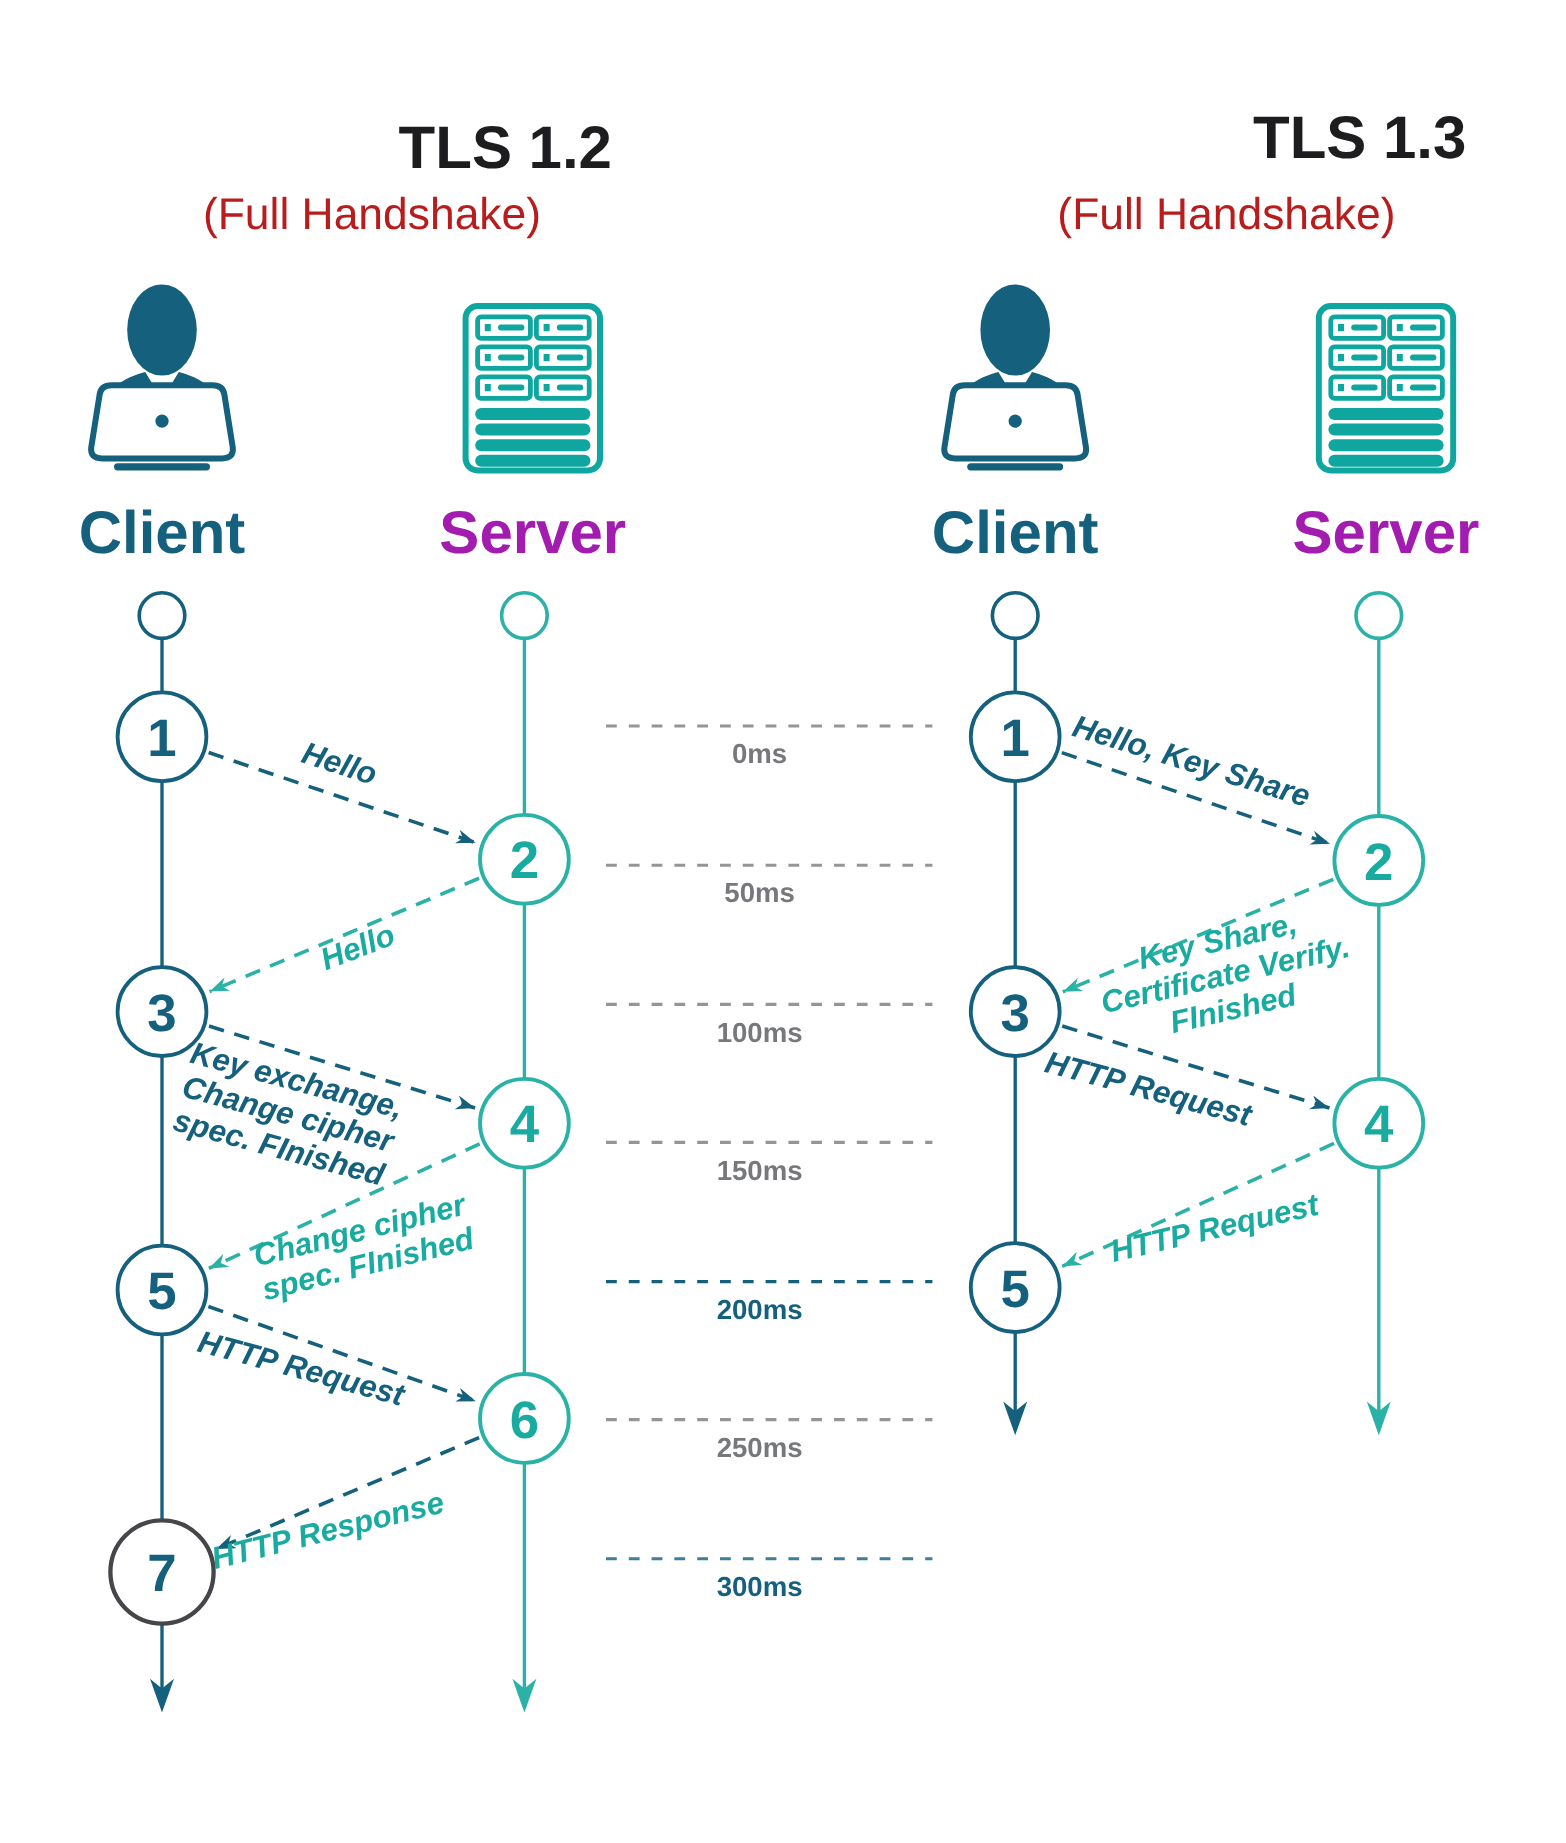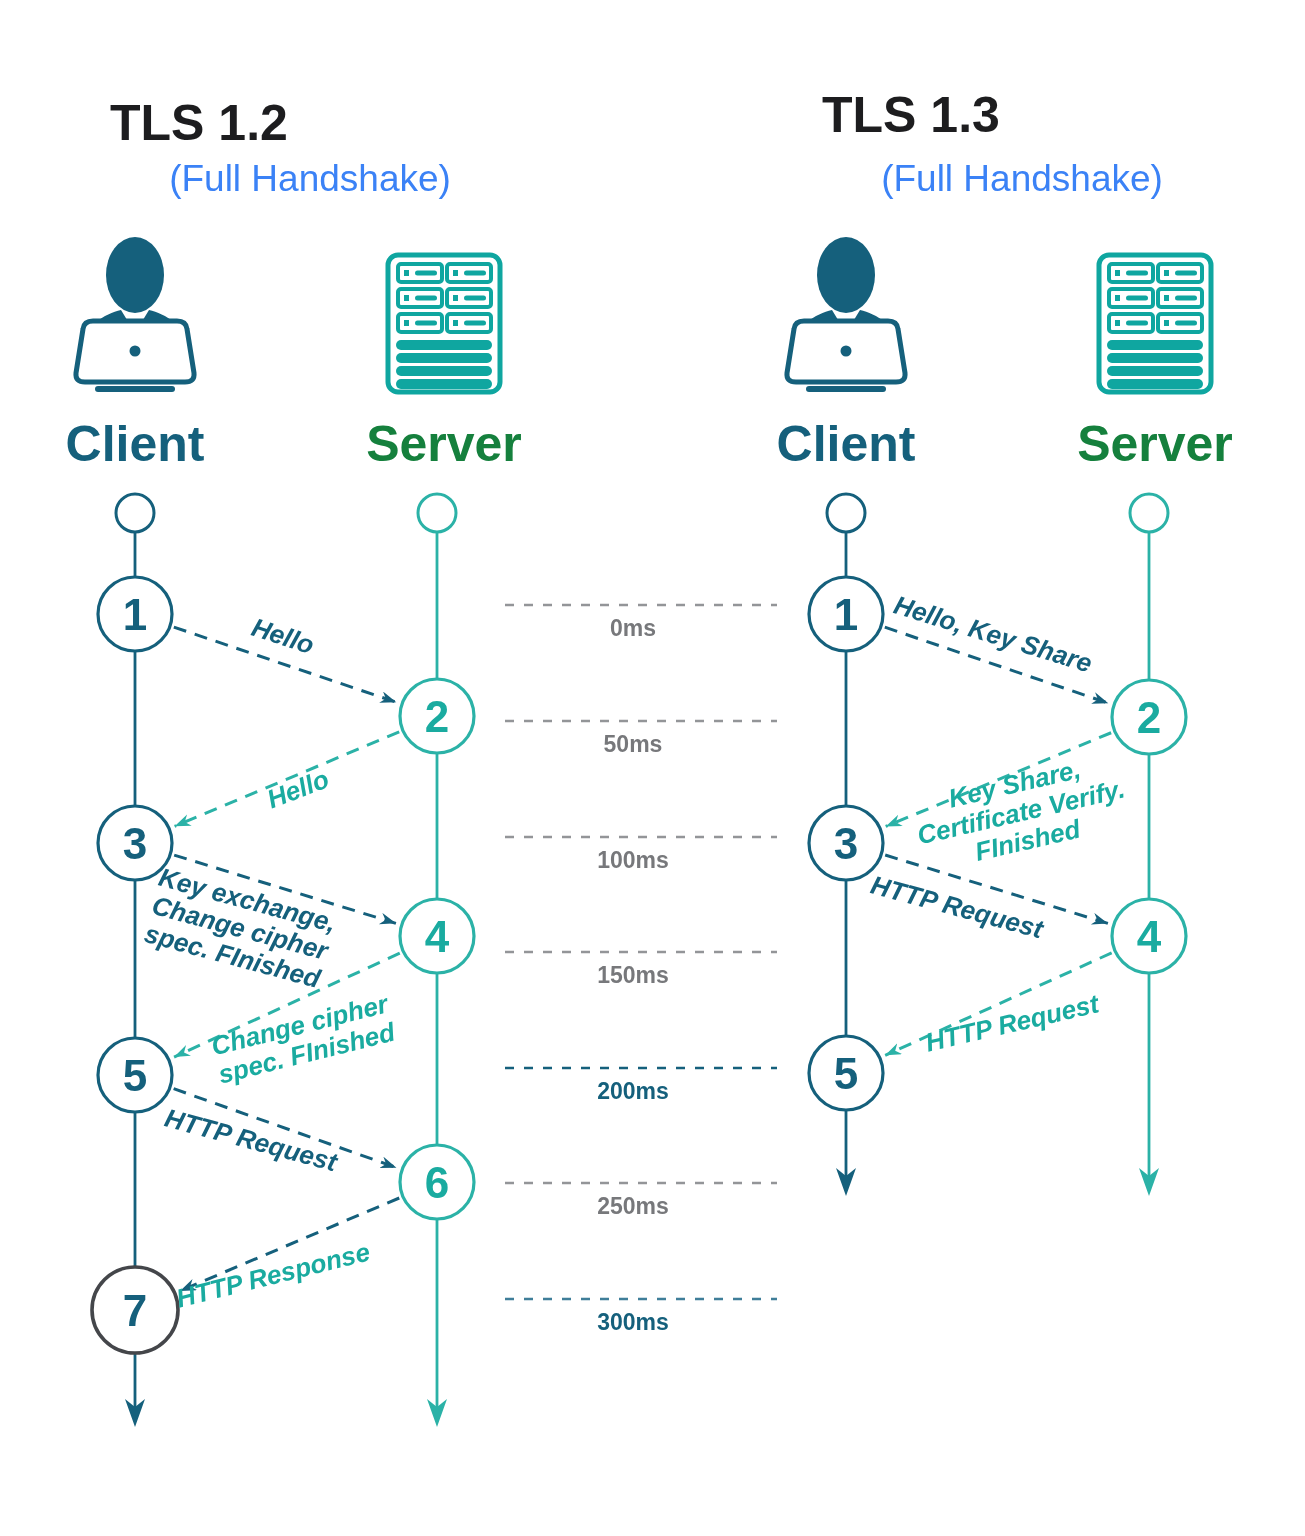--- a/index.html
+++ b/index.html
@@ -1,22 +1,22 @@
 <!DOCTYPE html>
 <html><head>
 <meta charset="utf-8">
 <style>
   html,body{margin:0;padding:0;background:#fff;font-family:"Liberation Sans",sans-serif;}
   #canvas{position:relative;width:1305px;height:1536px;background:#ffffff;overflow:hidden;}
   .abs{position:absolute;}
-  .title{font-size:50px;font-weight:bold;color:#1d1d1f;text-align:left;width:400px;}
-  .subtitle{font-size:37px;font-weight:400;color:#3b82f6;text-align:center;width:400px;}
+  .title{font-size:50px;font-weight:bold;color:#1d1d1f;text-align:right;width:400px;}
+  .subtitle{font-size:37px;font-weight:400;color:#b91c1c;text-align:center;width:400px;}
   .actor{font-size:50px;font-weight:bold;text-align:center;width:220px;}
   .actor-client{color:#15607C;}
-  .actor-server{color:#15803d;}
+  .actor-server{color:#a21caf;}
   #diagram-svg{position:absolute;left:0;top:0;}
   .icon{position:absolute;}
 </style>
 </head>
 <body>
 
 <div id="canvas">
 
   <svg width="0" height="0" style="position:absolute" aria-hidden="true">
     <defs>

